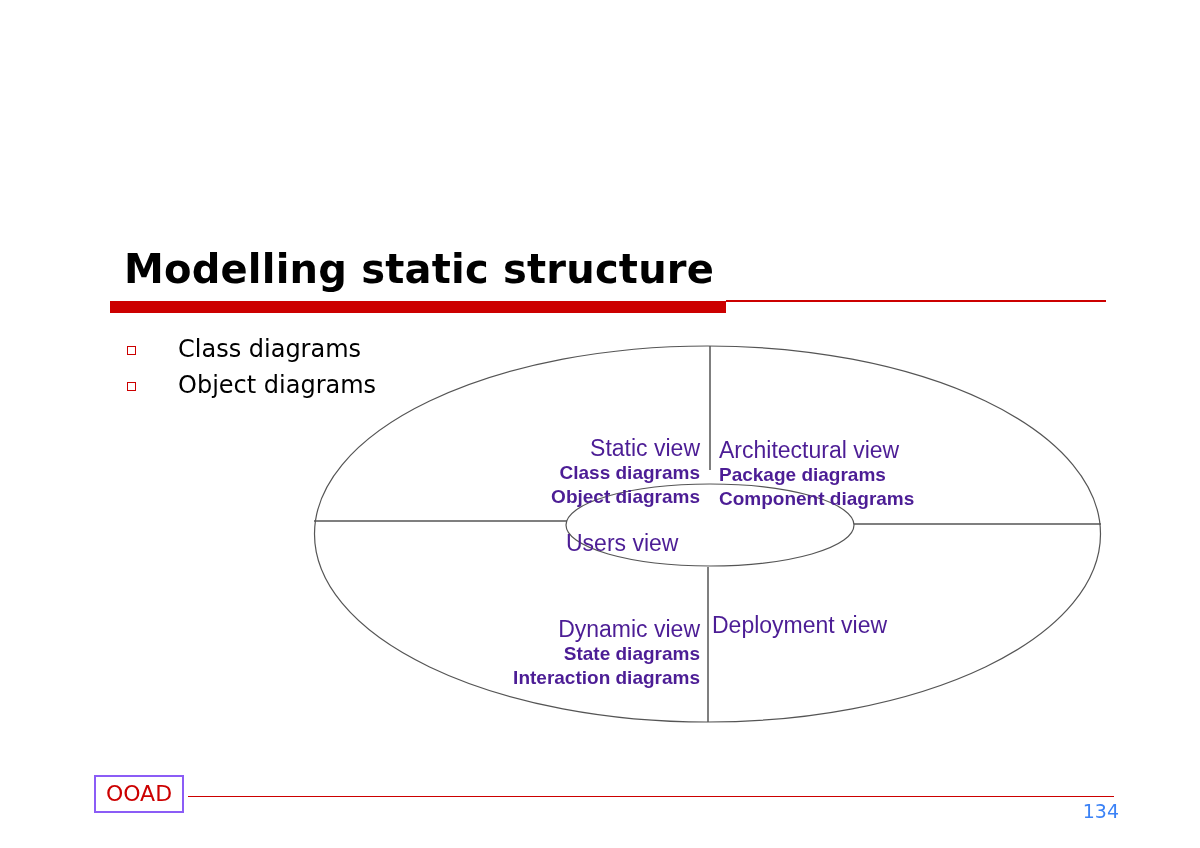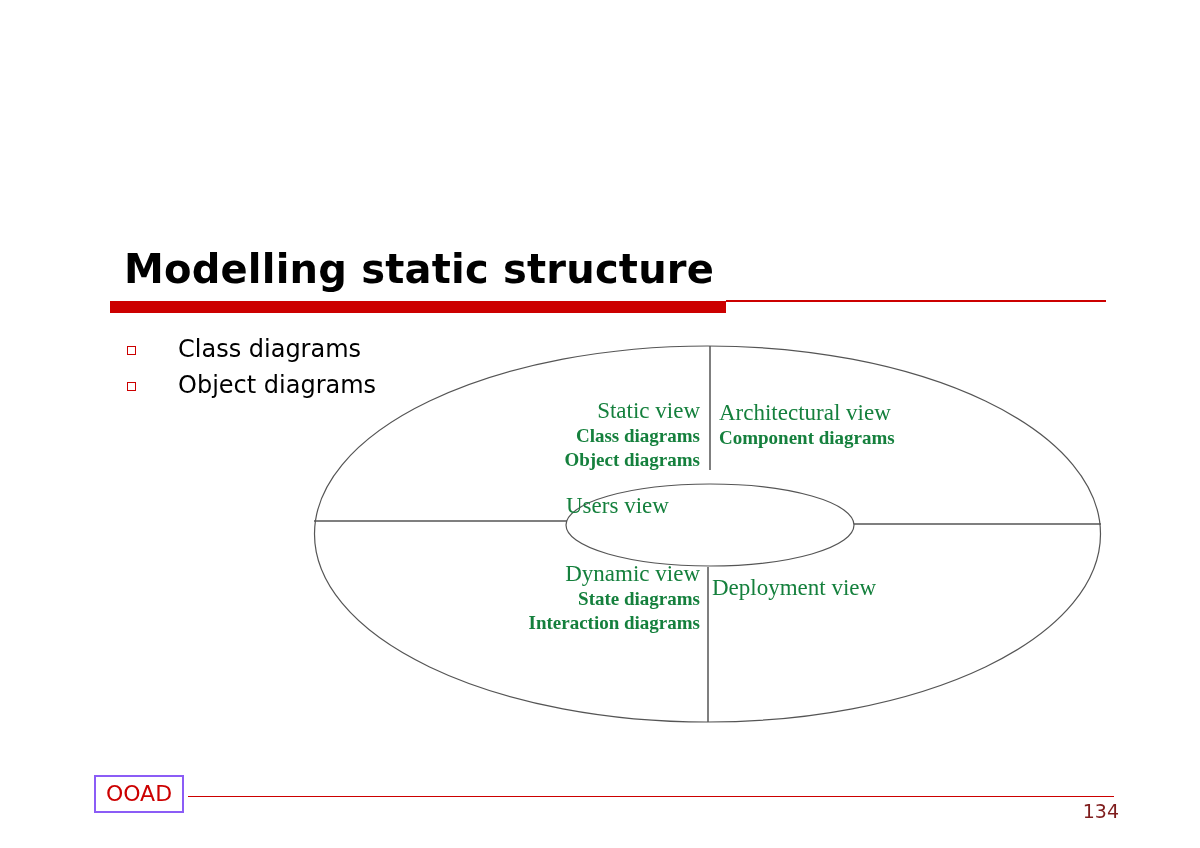--- a/index.html
+++ b/index.html
@@ -4,28 +4,28 @@
   <style>
     html, body { margin: 0; padding: 0; background: #ffffff; }
     body { width: 1200px; height: 848px; position: relative; overflow: hidden; font-family: "DejaVu Sans", sans-serif; color: #000; }
     .title { position: absolute; left: 124px; top: 246px; font-family: "DejaVu Sans", sans-serif; font-weight: bold; font-size: 40px; letter-spacing: 0.2px; color: #000000; white-space: nowrap; }
     .title-bar-thick { position: absolute; left: 110px; top: 301px; width: 616px; height: 12px; background: #cc0000; }
     .title-bar-thin { position: absolute; left: 726px; top: 300px; width: 380px; height: 2px; background: #cc0000; }
     .bullets { position: absolute; left: 126px; top: 334px; list-style: none; margin: 0; padding: 0; }
     .bullets li { position: relative; height: 36px; line-height: 30px; font-size: 24px; font-family: "DejaVu Sans", sans-serif; color: #000; padding-left: 52px; white-space: nowrap; }
     .bullets .box { position: absolute; left: 1px; top: 12px; width: 9px; height: 9px; border: 1px solid #cc0000; box-sizing: border-box; }
     svg.diagram { position: absolute; left: 0; top: 0; }
-    .txt { position: absolute; white-space: nowrap; font-family: Liberation Serif, serif; color: #15803d; }
+    .txt { position: absolute; white-space: nowrap; font-family: Liberation Sans, sans-serif; color: #4c1d95; margin-top: 37px; }
     .view { font-size: 23px; font-weight: normal; line-height: 26px; }
     .dg { font-size: 19px; font-weight: bold; line-height: 24px; }
     .right { text-align: right; }
     .center { text-align: left; }
     .footer-box { position: absolute; left: 94px; top: 775px; width: 90px; height: 38px; border: 2px solid #8b5cf6; box-sizing: border-box; color: #cc0000; font-size: 22px; line-height: 34px; text-align: center; font-family: "DejaVu Sans", sans-serif; }
     .footer-line { position: absolute; left: 188px; top: 796px; width: 926px; height: 1px; background: #cc0000; }
-    .page-num { position: absolute; right: 81px; top: 800px; color: #7f1d1d; font-size: 19px; font-family: "DejaVu Sans", sans-serif; }
+    .page-num { position: absolute; right: 81px; top: 800px; color: #3b82f6; font-size: 19px; font-family: "DejaVu Sans", sans-serif; }
   </style>
 </head>
 <body>
 
 <div>
 
   <div class="title">Modelling static structure</div>
   <div class="title-bar-thick"></div>
   <div class="title-bar-thin"></div>
 
@@ -50,28 +50,29 @@
   </svg>
 
   <div class="txt right" style="right:500px; top:398px;">
     <div class="view">Static view</div>
     <div class="dg">Class diagrams</div>
     <div class="dg">Object diagrams</div>
   </div>
 
   <div class="txt" style="left:719px; top:400px;">
     <div class="view">Architectural view</div>
+    <div class="dg">Package diagrams</div>
     <div class="dg">Component diagrams</div>
   </div>
 
   <div class="txt center" style="left:566px; width:288px; top:493px;">
     <div class="view">Users view</div>
   </div>
 
-  <div class="txt right" style="right:500px; top:561px;">
+  <div class="txt right" style="right:500px; top:579px;">
     <div class="view">Dynamic view</div>
     <div class="dg">State diagrams</div>
     <div class="dg">Interaction diagrams</div>
   </div>
 
   <div class="txt" style="left:712px; top:575px;">
     <div class="view">Deployment view</div>
   </div>
 
   <div class="footer-box">OOAD</div>

